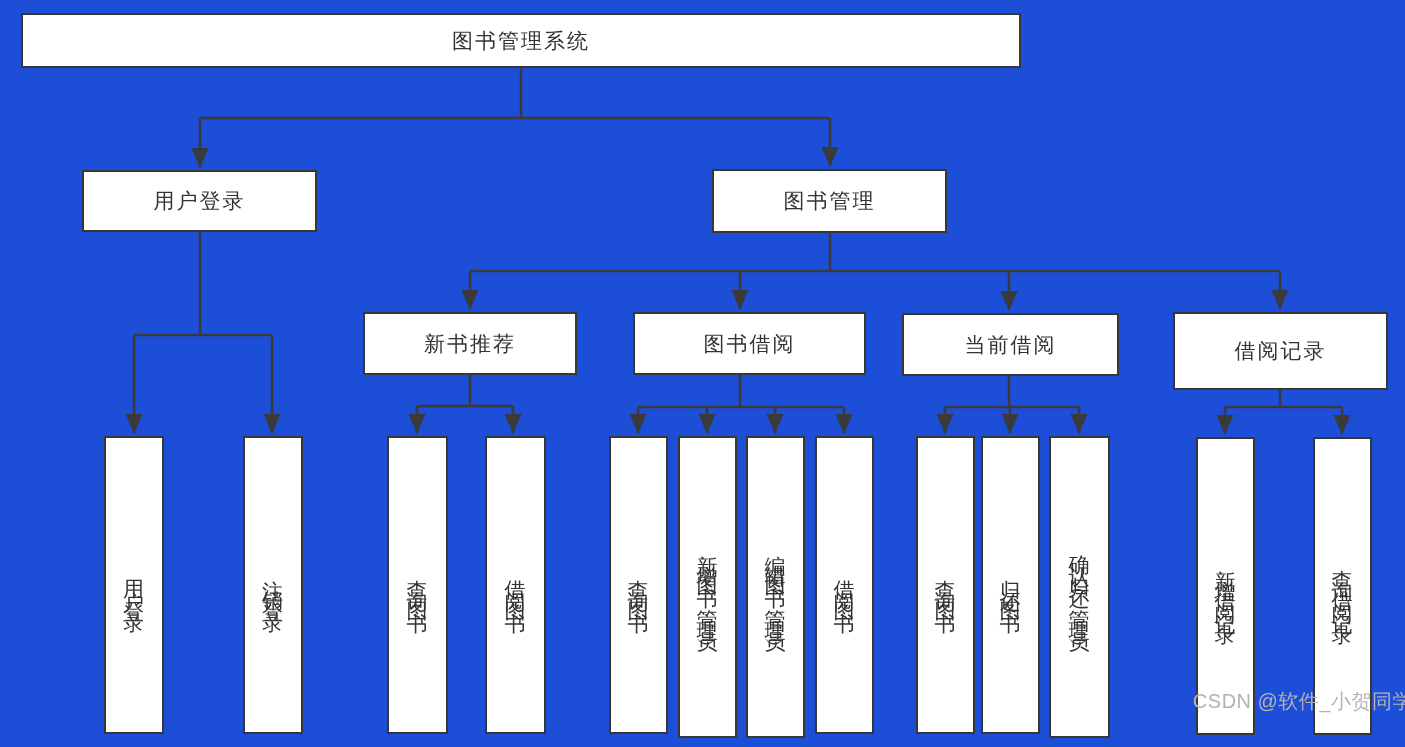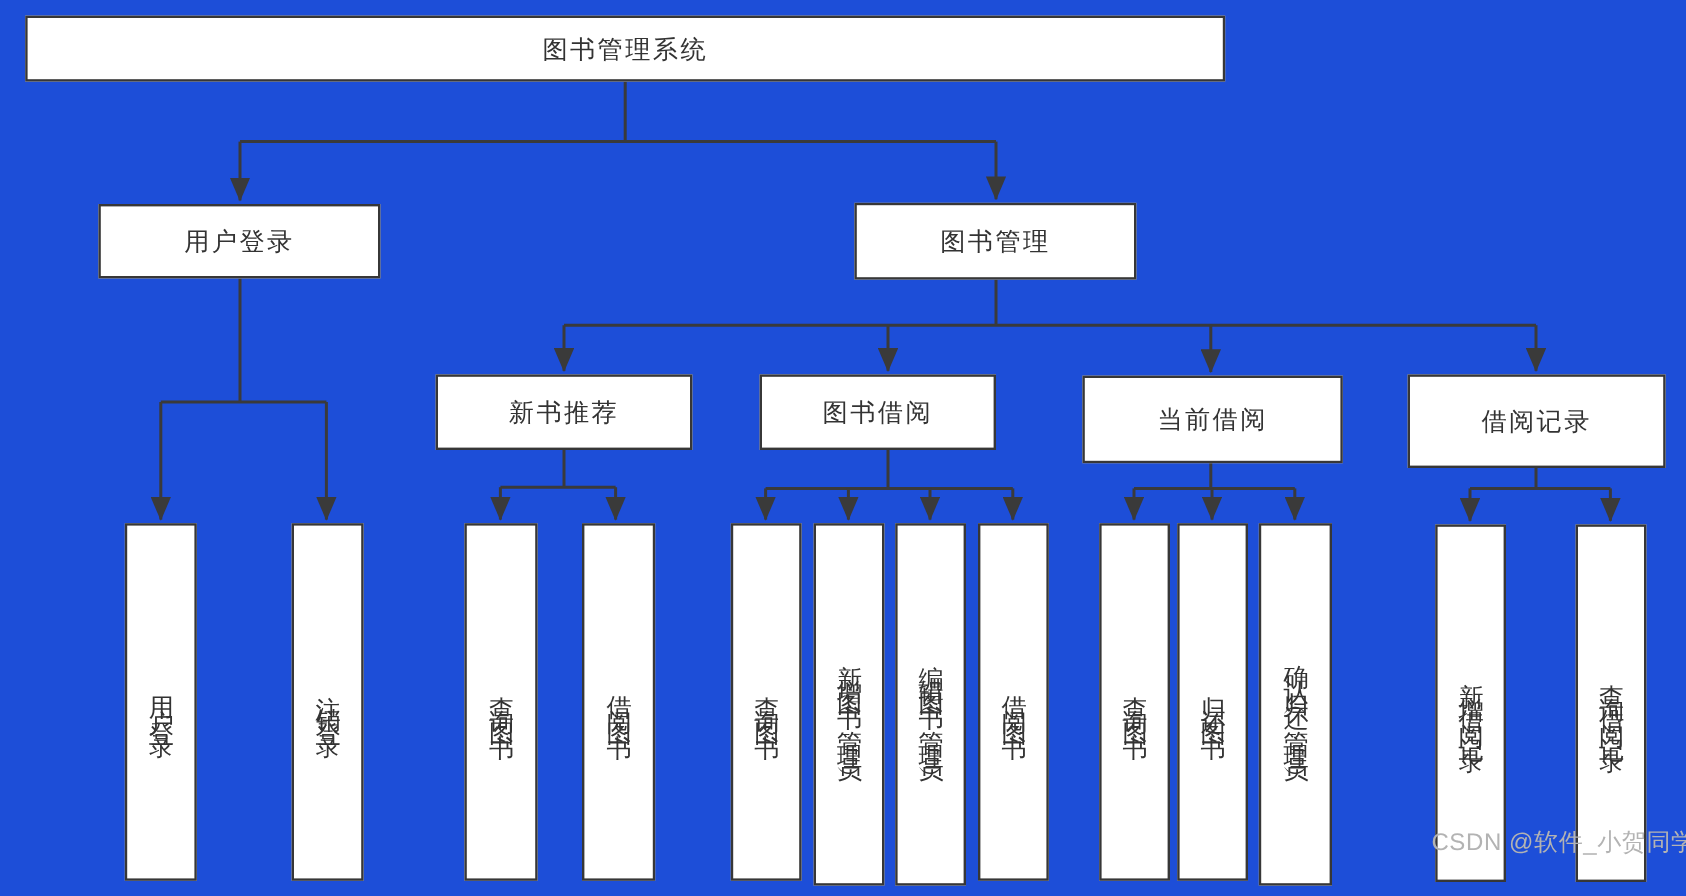--- a/index.html
+++ b/index.html
@@ -97,22 +97,22 @@
       <path d="M1342 407 V434" marker-end="url(#arrow)"></path>
     </g>
   </svg>
 
   <div class="node" style="left:21px; top:13px; width:1000px; height:55px;">图书管理系统</div>
 
   <div class="node" style="left:82px; top:170px; width:235px; height:62px;">用户登录</div>
   <div class="node" style="left:363px; top:312px; width:214px; height:63px;">新书推荐</div>
 
   <div class="node" style="left:712px; top:169px; width:235px; height:64px;">图书管理</div>
-  <div class="node" style="left:633px; top:312px; width:197px; height:63px;">图书借阅</div>
-  <div class="node" style="left:902px; top:313px; width:217px; height:73px;">当前借阅</div>
+  <div class="node" style="left:633px; top:312px; width:233px; height:63px;">图书借阅</div>
+  <div class="node" style="left:902px; top:313px; width:217px; height:63px;">当前借阅</div>
   <div class="node" style="left:1173px; top:312px; width:215px; height:78px;">借阅记录</div>
 
   <div class="node vert" style="left:104px; top:436px; width:60px; height:298px;">用户登录</div>
   <div class="node vert" style="left:243px; top:436px; width:60px; height:298px;">注销登录</div>
 
   <div class="node vert" style="left:387px; top:436px; width:61px; height:298px;">查询图书</div>
   <div class="node vert" style="left:485px; top:436px; width:61px; height:298px;">借阅图书</div>
 
   <div class="node vert" style="left:609px; top:436px; width:59px; height:298px;">查询图书</div>
   <div class="node vert" style="left:678px; top:436px; width:59px; height:302px;">新增图书（管理员）</div>

